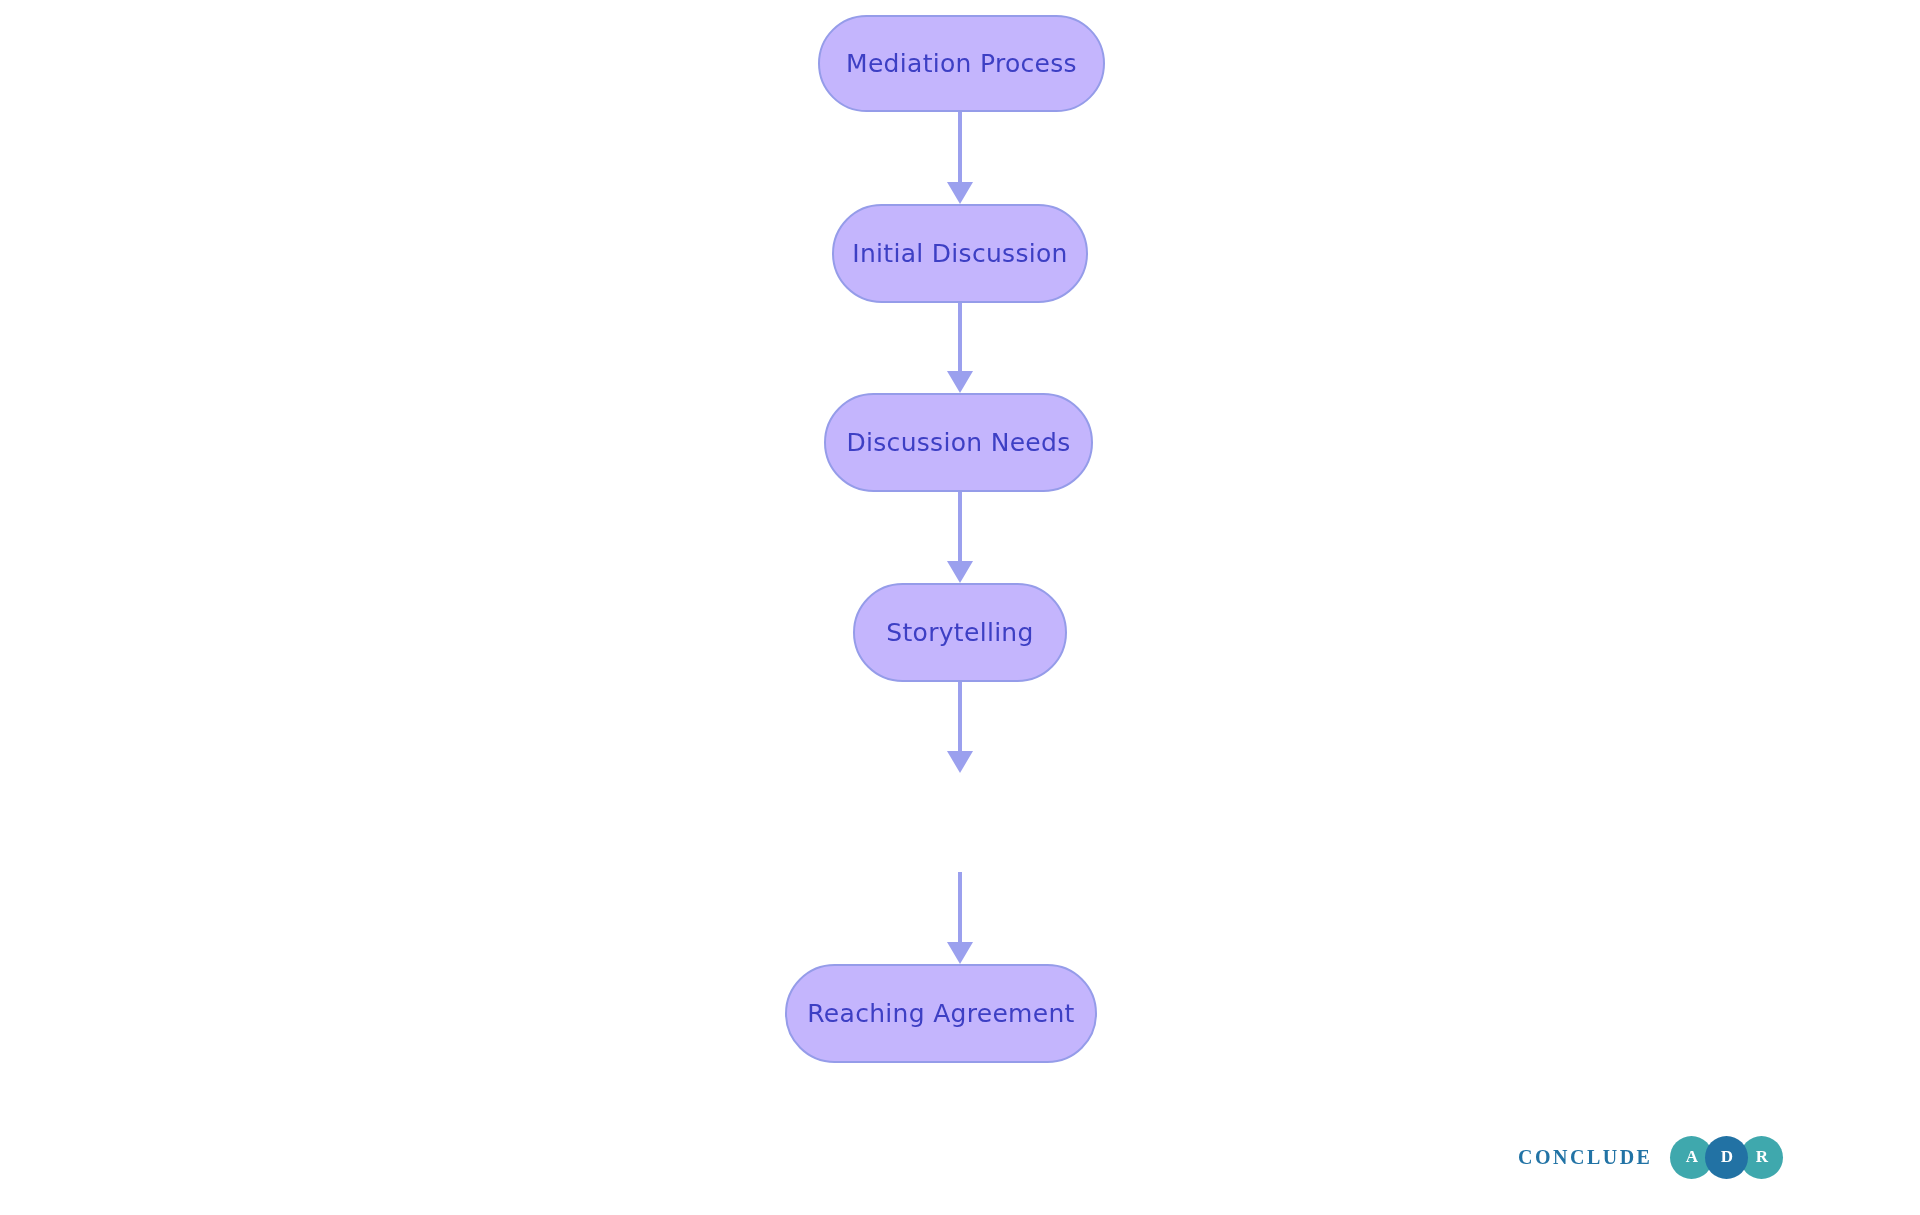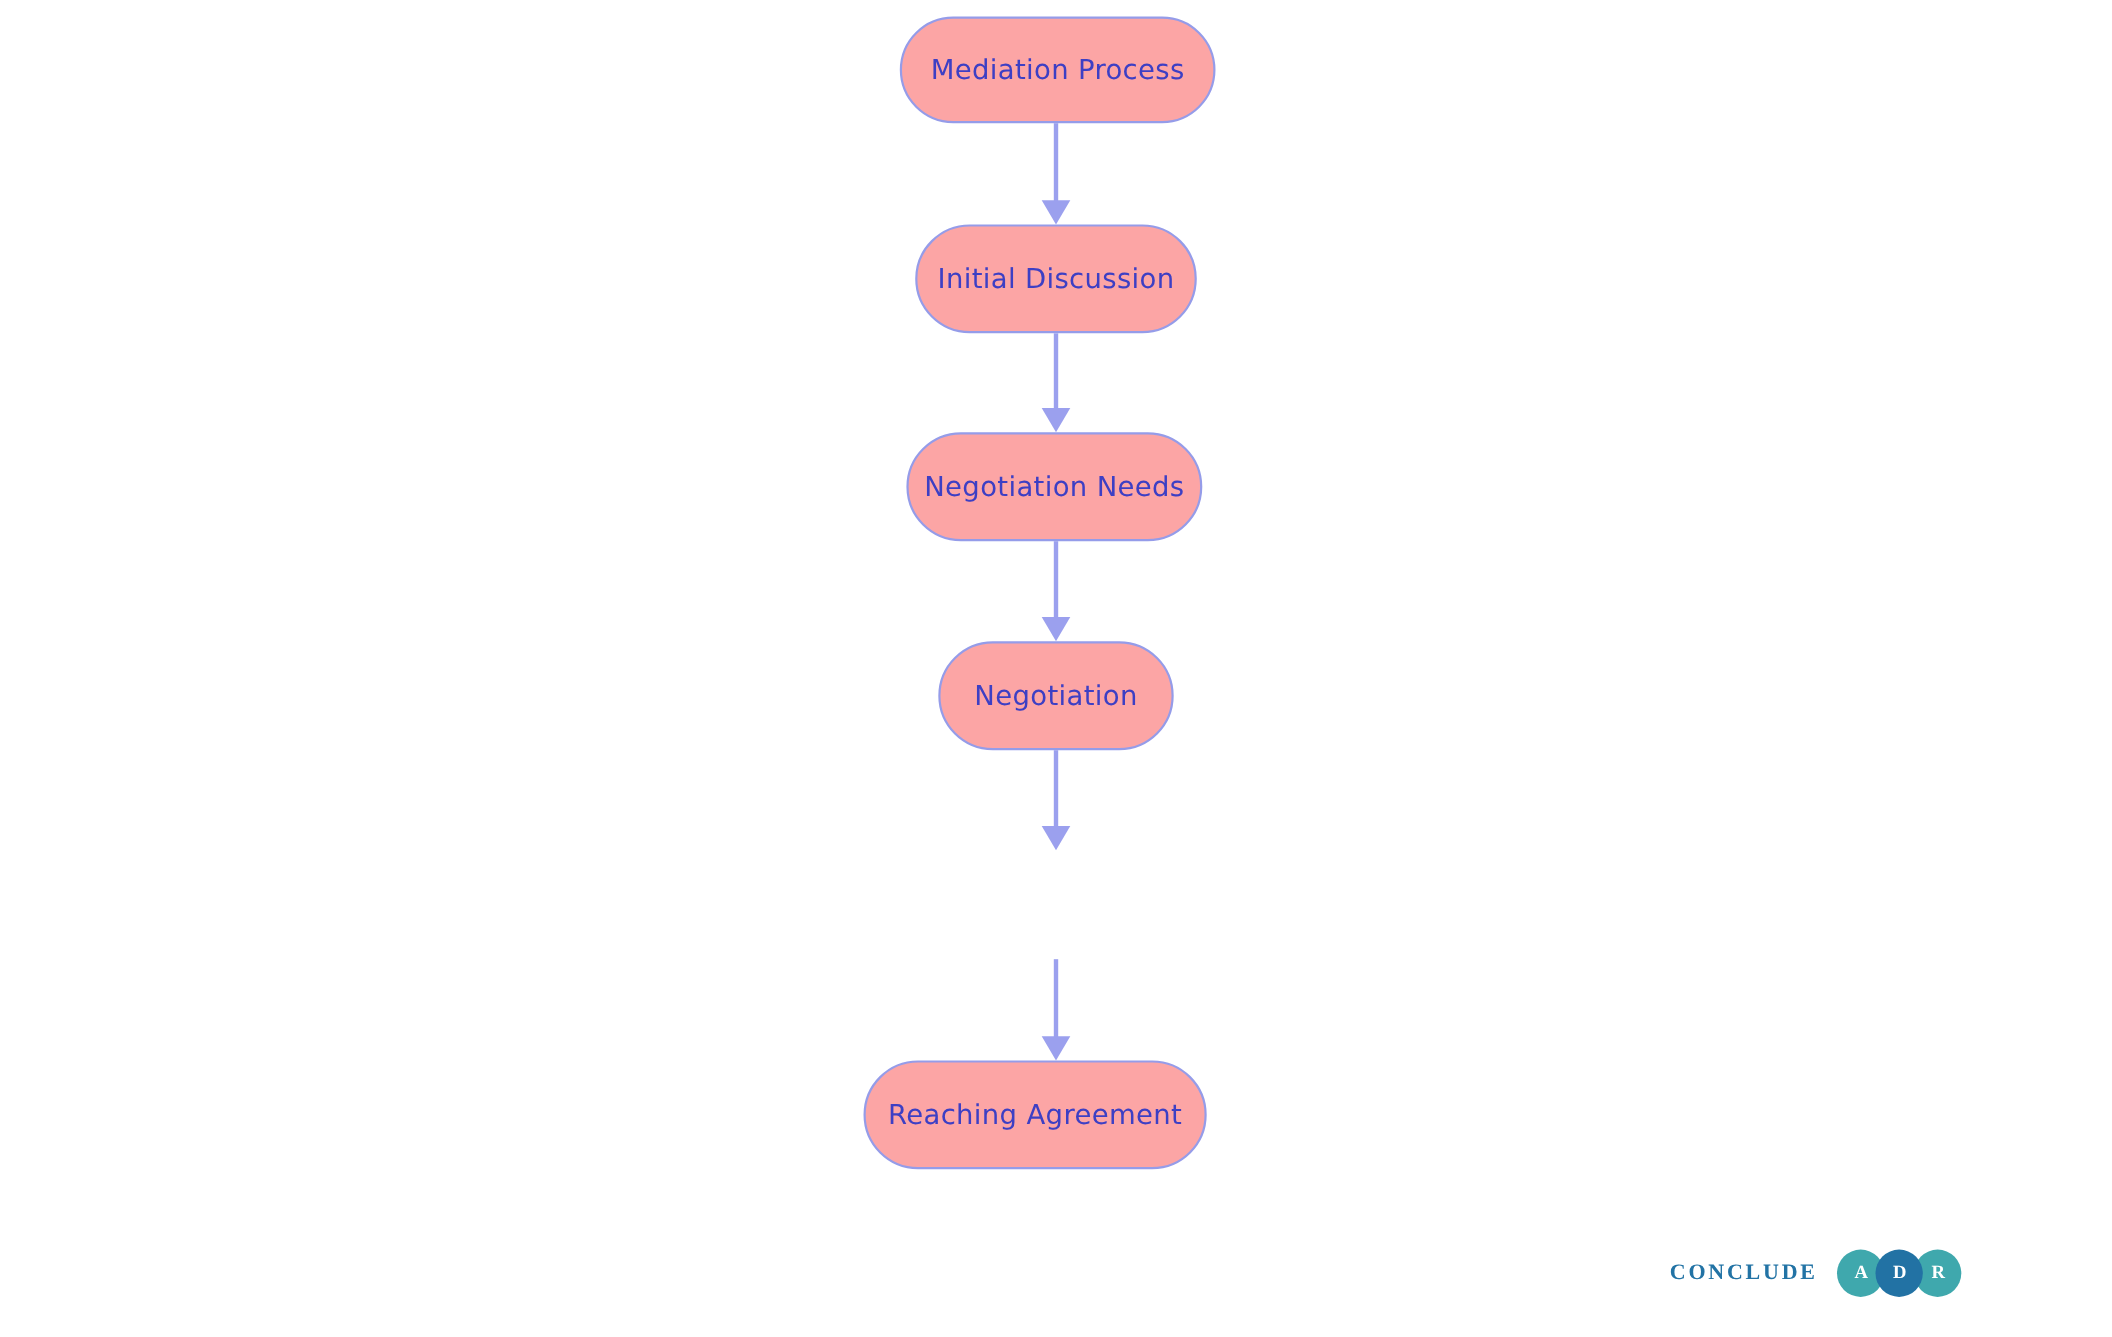--- a/index.html
+++ b/index.html
@@ -10,21 +10,21 @@
     background: #ffffff;
     overflow: hidden;
     font-family: "DejaVu Sans", "Liberation Sans", sans-serif;
   }
   .node {
     position: absolute;
     box-sizing: border-box;
     display: flex;
     align-items: center;
     justify-content: center;
-    background: #fca5a5;
+    background: #c4b5fd;
     border: 2px solid #959ce9;
     border-radius: 52px;
     color: #3d3fc4;
     font-size: 25px;
     letter-spacing: 0.3px;
     white-space: nowrap;
   }
   .arrow {
     position: absolute;
     width: 26px;
@@ -86,23 +86,23 @@
 </style>
 </head>
 <body>
 
 <div class="canvas">
 
   <div class="node" style="left:818px; top:15px;  width:287px; height:97px;">Mediation Process</div>
 
   <div class="node" style="left:832px; top:204px; width:256px; height:99px;">Initial Discussion</div>
 
-  <div class="node" style="left:824px; top:393px; width:269px; height:99px;">Negotiation Needs</div>
+  <div class="node" style="left:824px; top:393px; width:269px; height:99px;">Discussion Needs</div>
 
-  <div class="node" style="left:853px; top:583px; width:214px; height:99px;">Negotiation</div>
+  <div class="node" style="left:853px; top:583px; width:214px; height:99px;">Storytelling</div>
 
 
   <div class="node" style="left:785px; top:964px; width:312px; height:99px;">Reaching Agreement</div>
 
   <div class="arrow" style="left:947px; top:112px; height:92px;">
     <div class="line"></div>
     <div class="head"></div>
   </div>
 
   <div class="arrow" style="left:947px; top:303px; height:90px;">

